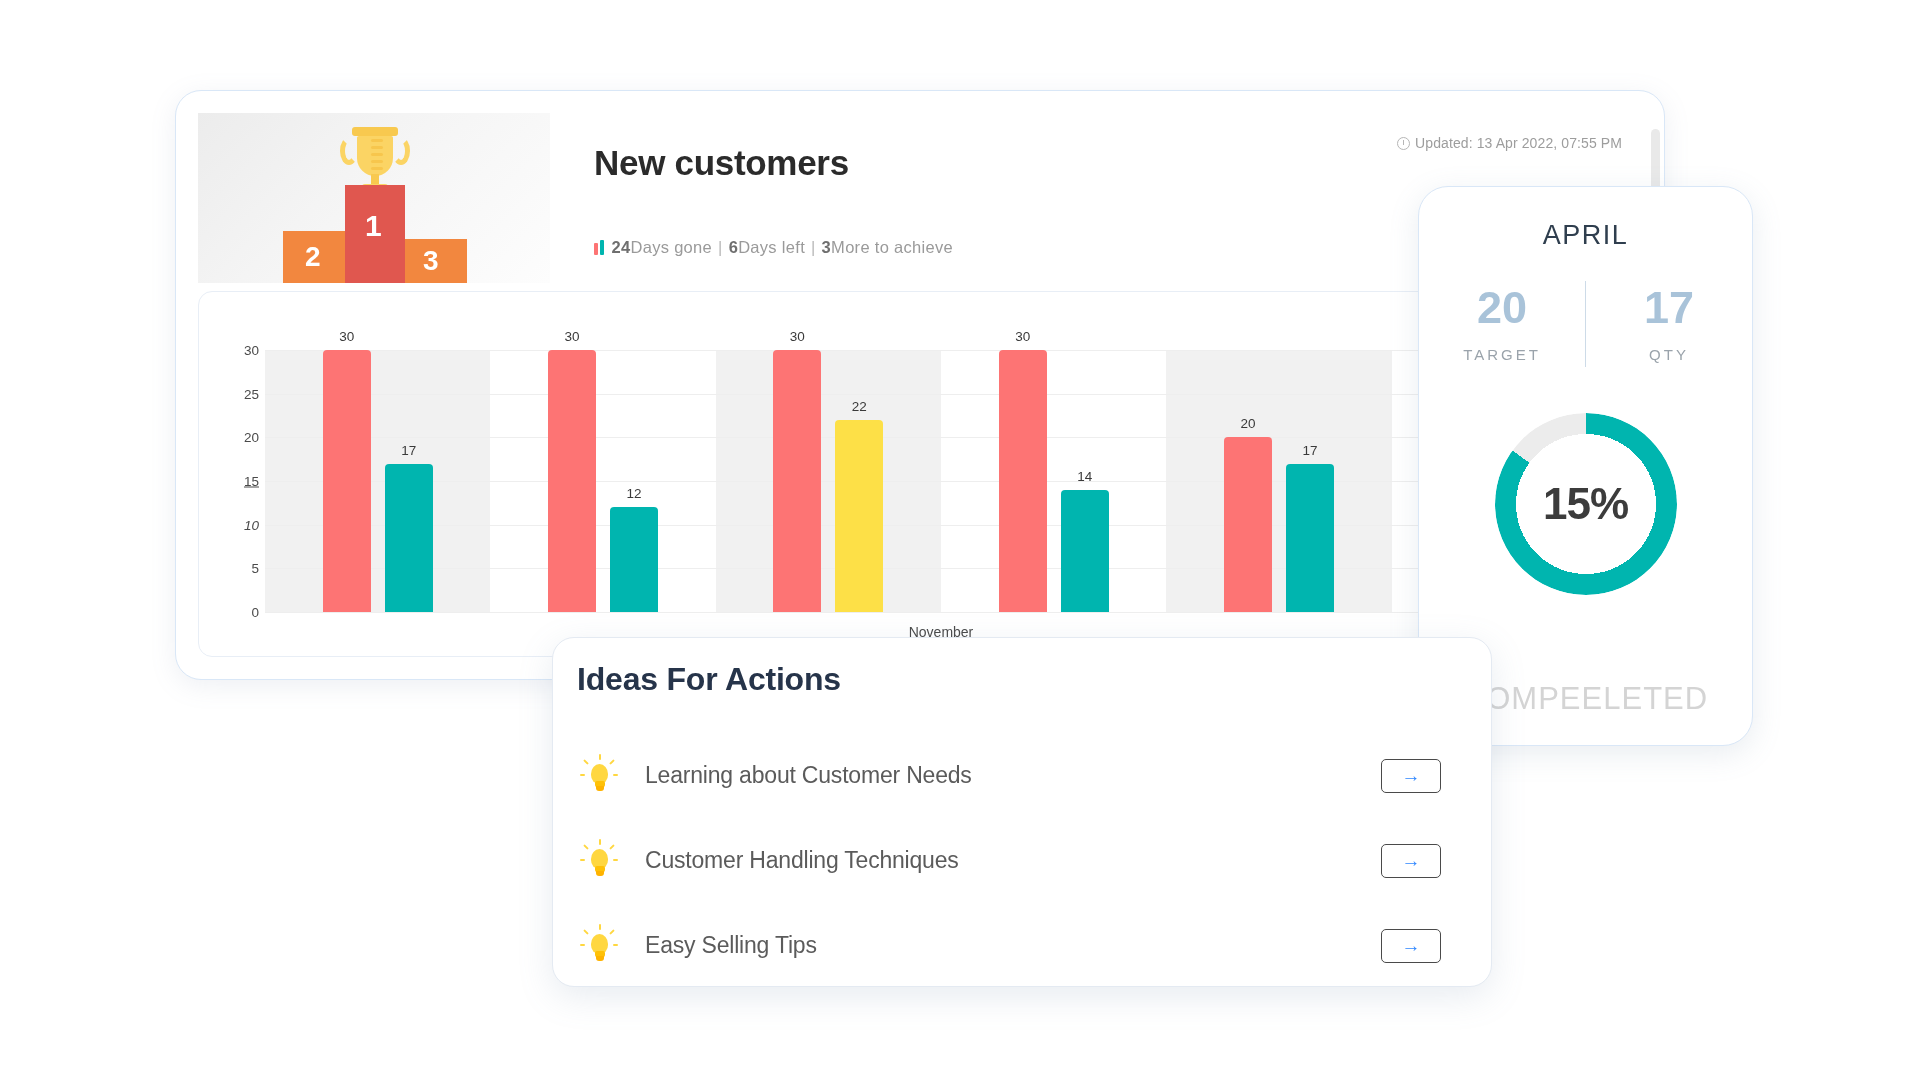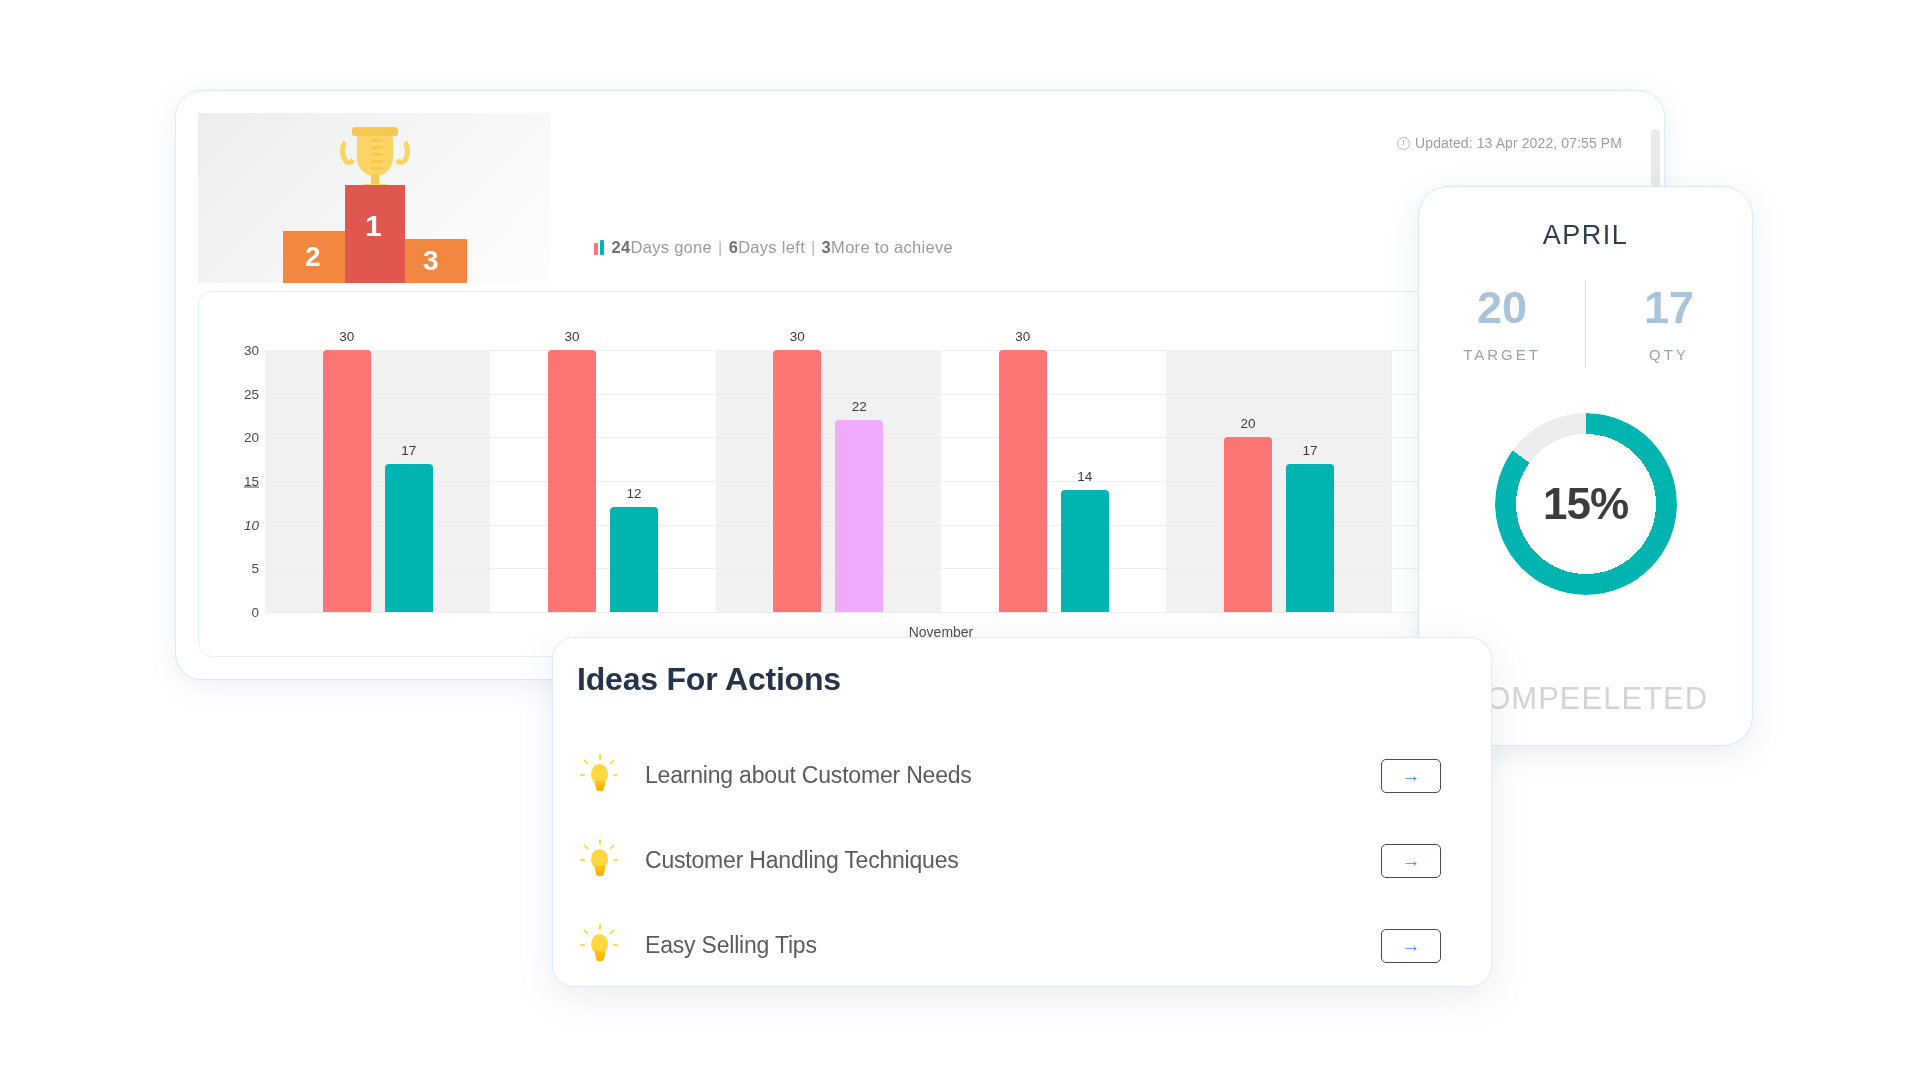--- a/index.html
+++ b/index.html
@@ -224,20 +224,21 @@
           <div class="plinth"></div>
           <div class="pod pod2"></div>
           <div class="pod pod3"></div>
           <div class="pod pod1"></div>
           <div class="pod-num n2">2</div>
           <div class="pod-num n1">1</div>
           <div class="pod-num n3">3</div>
         </div>
 
         <div class="hdr-right">
+          <div class="page-title">New customers</div>
 
           <div class="status-line">
             <span class="mini-bars">
               <span class="mb-red"></span>
                 <span class="mb-teal"></span>
             </span>
             <b>24</b>
             <span> Days gone </span>
             <span class="sep">|</span>
             <b>6</b>
@@ -308,21 +309,21 @@
                     <span class="vlabel">30</span>
                   </div>
                   <div class="bar actual" style="height: 104.8px; background: rgb(0, 181, 175);">
                     <span class="vlabel">12</span>
                   </div>
                 </div>
                 <div class="group">
                   <div class="bar target" style="height: 262px; background: rgb(253, 116, 116);">
                     <span class="vlabel">30</span>
                   </div>
-                  <div class="bar actual" style="height: 192.133px; background: #f0abfc; margin-top: 39px;">
+                  <div class="bar actual" style="height: 192.133px; background: #fde047; margin-top: 39px;">
                     <span class="vlabel">22</span>
                   </div>
                 </div>
                 <div class="group">
                   <div class="bar target" style="height: 262px; background: rgb(253, 116, 116);">
                     <span class="vlabel">30</span>
                   </div>
                   <div class="bar actual" style="height: 122.267px; background: rgb(0, 181, 175);">
                     <span class="vlabel">14</span>
                   </div>

